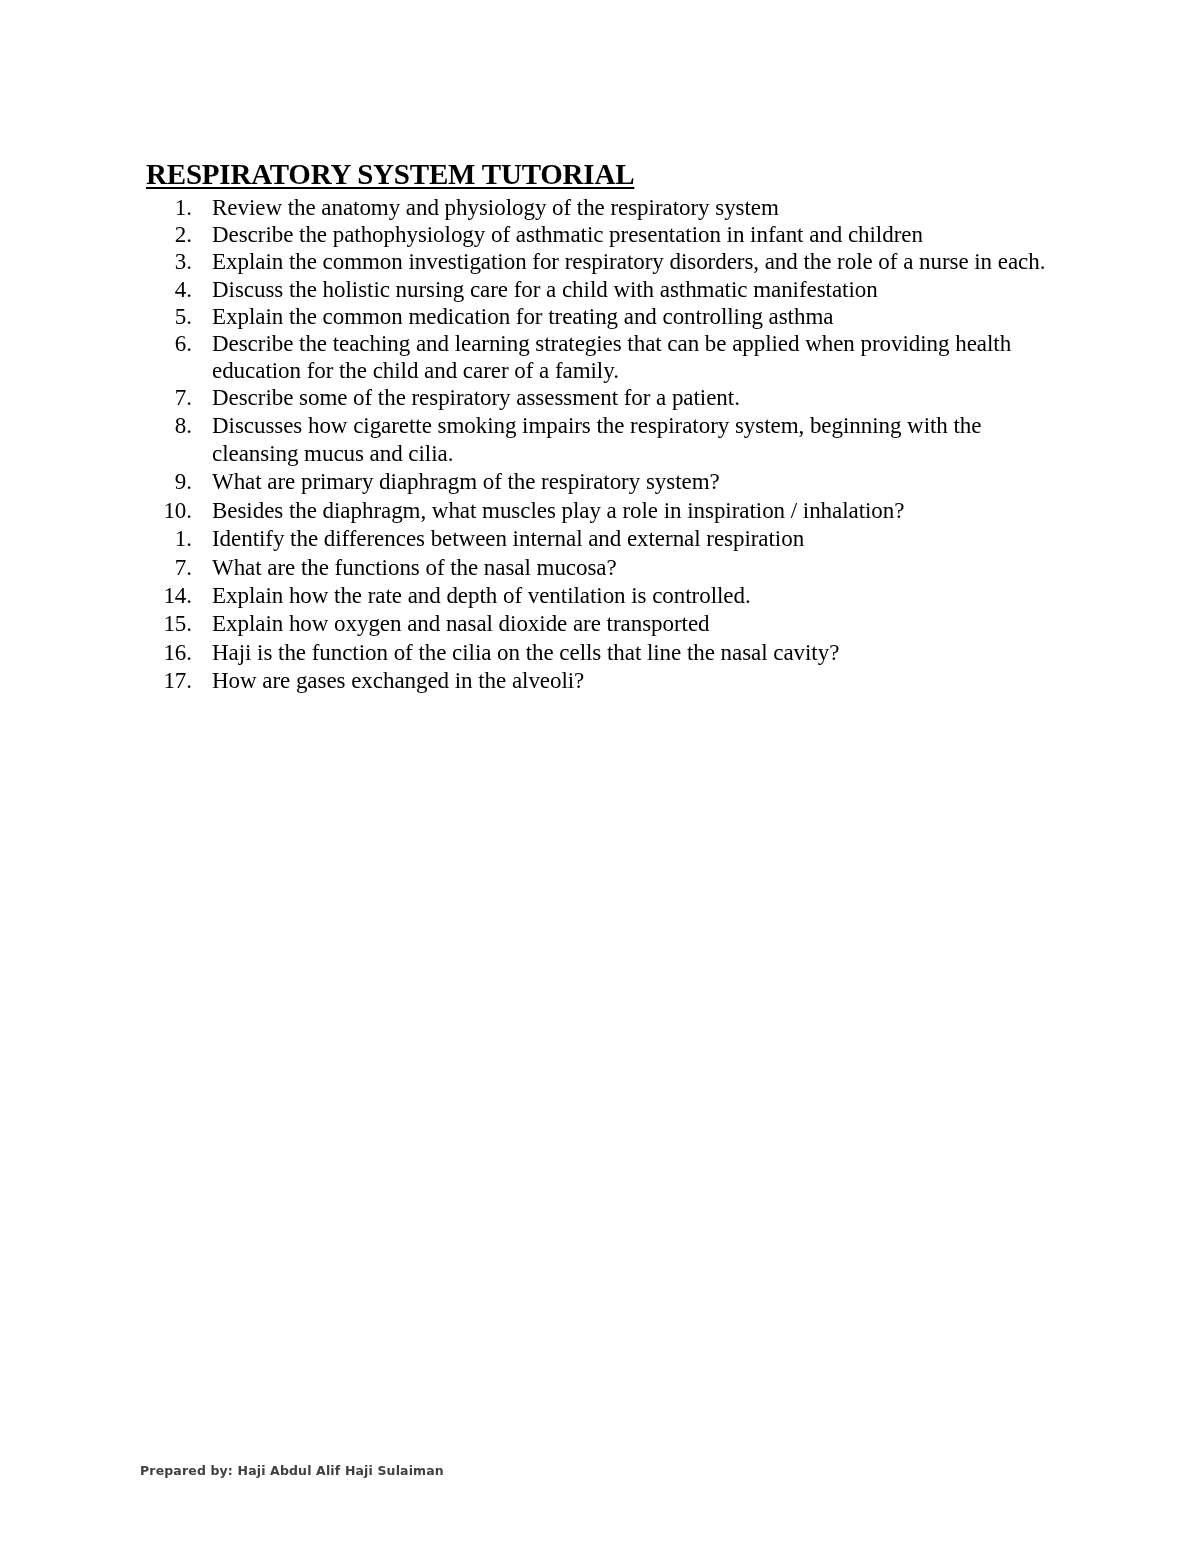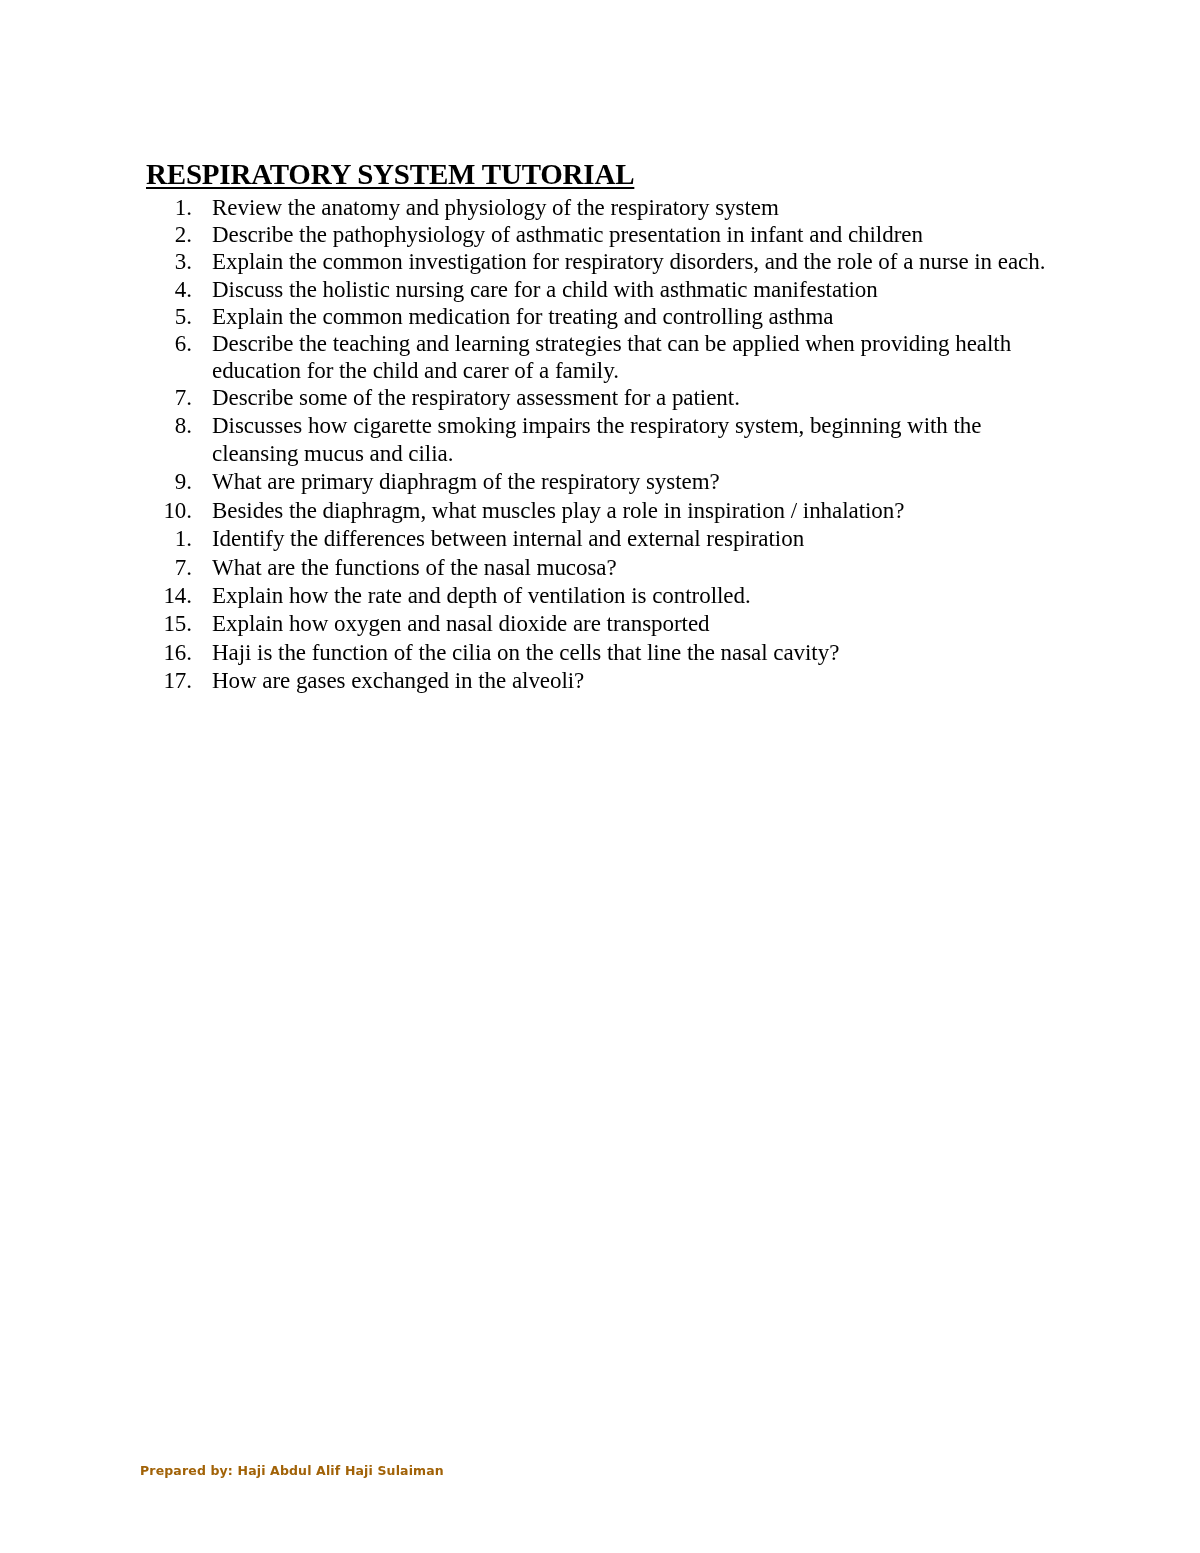--- a/index.html
+++ b/index.html
@@ -67,21 +67,21 @@
     line-height: 28.4px;
   }
   .footer-note {
     position: absolute;
     left: 140px;
     top: 1463px;
     font-family: "DejaVu Sans", "Liberation Sans", sans-serif;
     font-size: 12.5px;
     font-weight: 600;
     letter-spacing: 0.15px;
-    color: #a16207;
+    color: #404040;
     white-space: nowrap;
   }
 </style>
 </head>
 <body>
 
 <div class="page">
 
   <h1 class="doc-title">RESPIRATORY SYSTEM TUTORIAL</h1>
 

